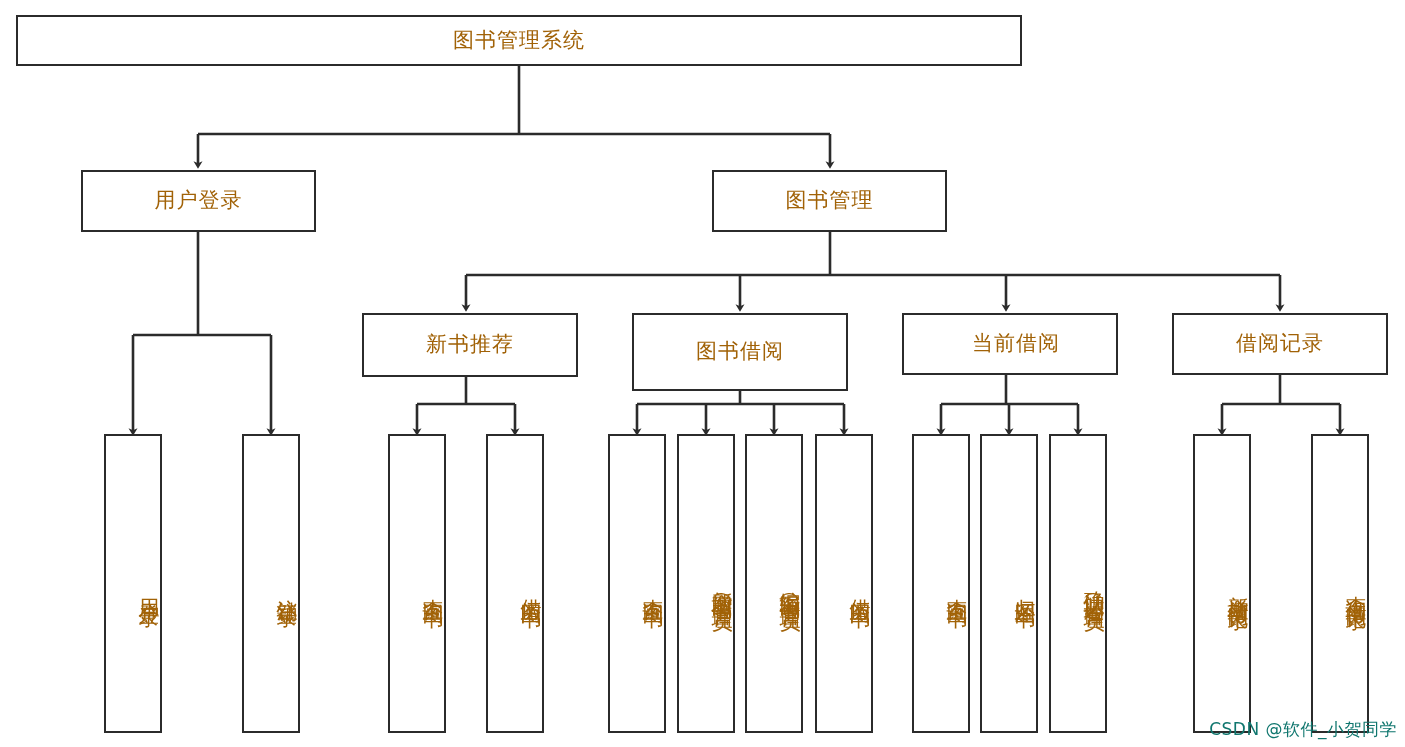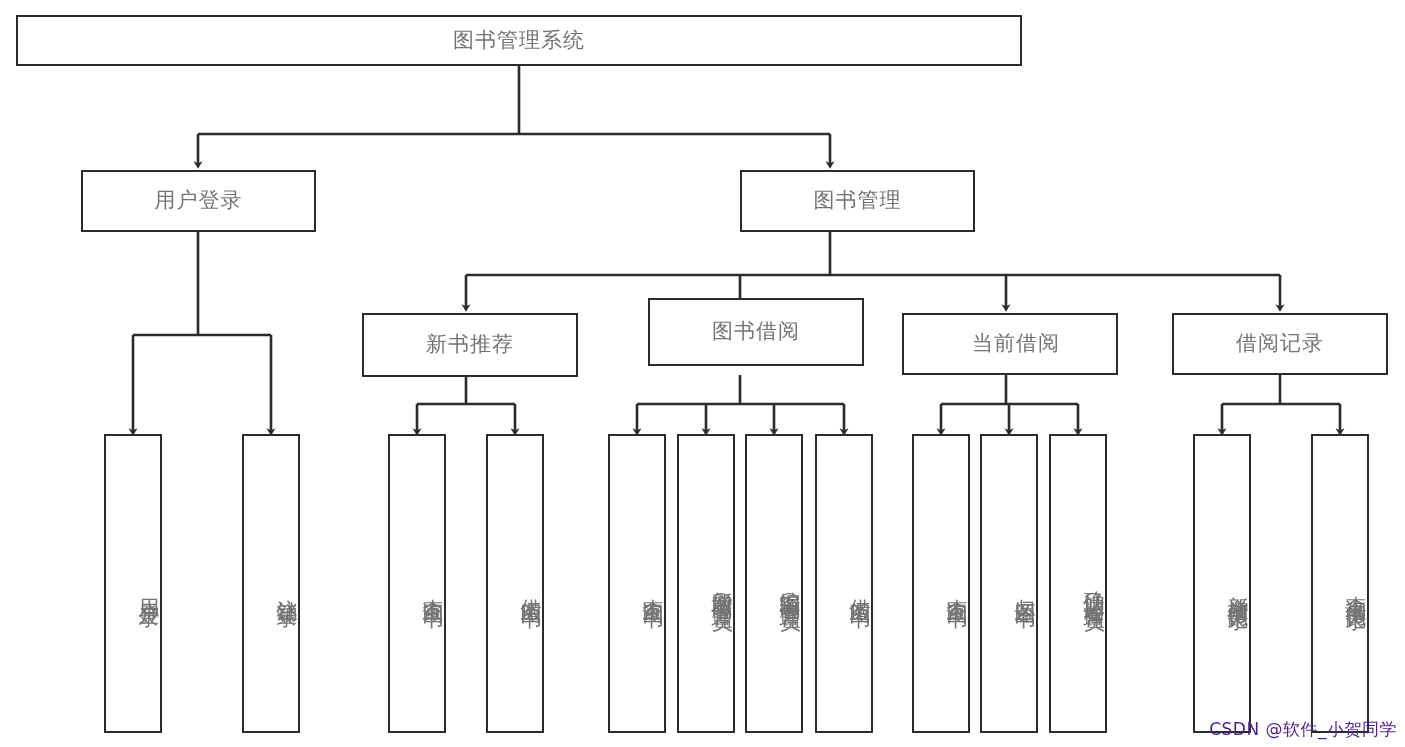--- a/index.html
+++ b/index.html
@@ -27,21 +27,21 @@
     pointer-events: none;
   }
   .node {
     position: absolute;
     box-sizing: border-box;
     border: 2px solid #2b2b2b;
     background: #ffffff;
     display: flex;
     align-items: center;
     justify-content: center;
-    color: #737373;
+    color: #a16207;
     text-align: center;
   }
   .node.horiz {
     font-size: 21px;
     letter-spacing: 1px;
     line-height: 1.2;
   }
   .node.vert {
     writing-mode: vertical-rl;
     text-orientation: upright;
@@ -55,21 +55,21 @@
   .node.vert > .vlabel {
     writing-mode: vertical-rl;
     text-orientation: upright;
     white-space: nowrap;
   }
   #watermark {
     position: absolute;
     right: 8px;
     bottom: 6px;
     font-size: 17px;
-    color: #4c1d95;
+    color: #0f766e;
     letter-spacing: 0.5px;
     white-space: nowrap;
     font-family: "DejaVu Sans", "Liberation Sans", sans-serif;
   }
 </style>
 </head>
 <body>
 
 <div id="canvas">
 
@@ -125,28 +125,28 @@
     </g>
   </svg>
 
   <div class="node horiz" style="left:16px; top:15px; width:1006px; height:51px;">
     <span>图书管理系统</span>
   </div>
 
   <div class="node horiz" style="left:81px; top:170px; width:235px; height:62px;">
     <span>用户登录</span>
   </div>
-  <div class="node horiz" style="left:712px; top:170px; width:235px; height:62px;margin-left:28px;">
+  <div class="node horiz" style="left:712px; top:170px; width:235px; height:62px;">
     <span>图书管理</span>
   </div>
 
   <div class="node horiz" style="left:362px; top:313px; width:216px; height:64px;">
     <span>新书推荐</span>
   </div>
-  <div class="node horiz" style="left:632px; top:298px; width:216px; height:68px;margin-left:16px;">
+  <div class="node horiz" style="left:632px; top:313px; width:216px; height:78px;">
     <span>图书借阅</span>
   </div>
   <div class="node horiz" style="left:902px; top:313px; width:216px; height:62px;padding-left:12px;">
     <span>当前借阅</span>
   </div>
   <div class="node horiz" style="left:1172px; top:313px; width:216px; height:62px;align-items:center;">
     <span>借阅记录</span>
   </div>
 
   <div class="node vert" style="left:104px; top:434px; width:58px; height:299px;">

